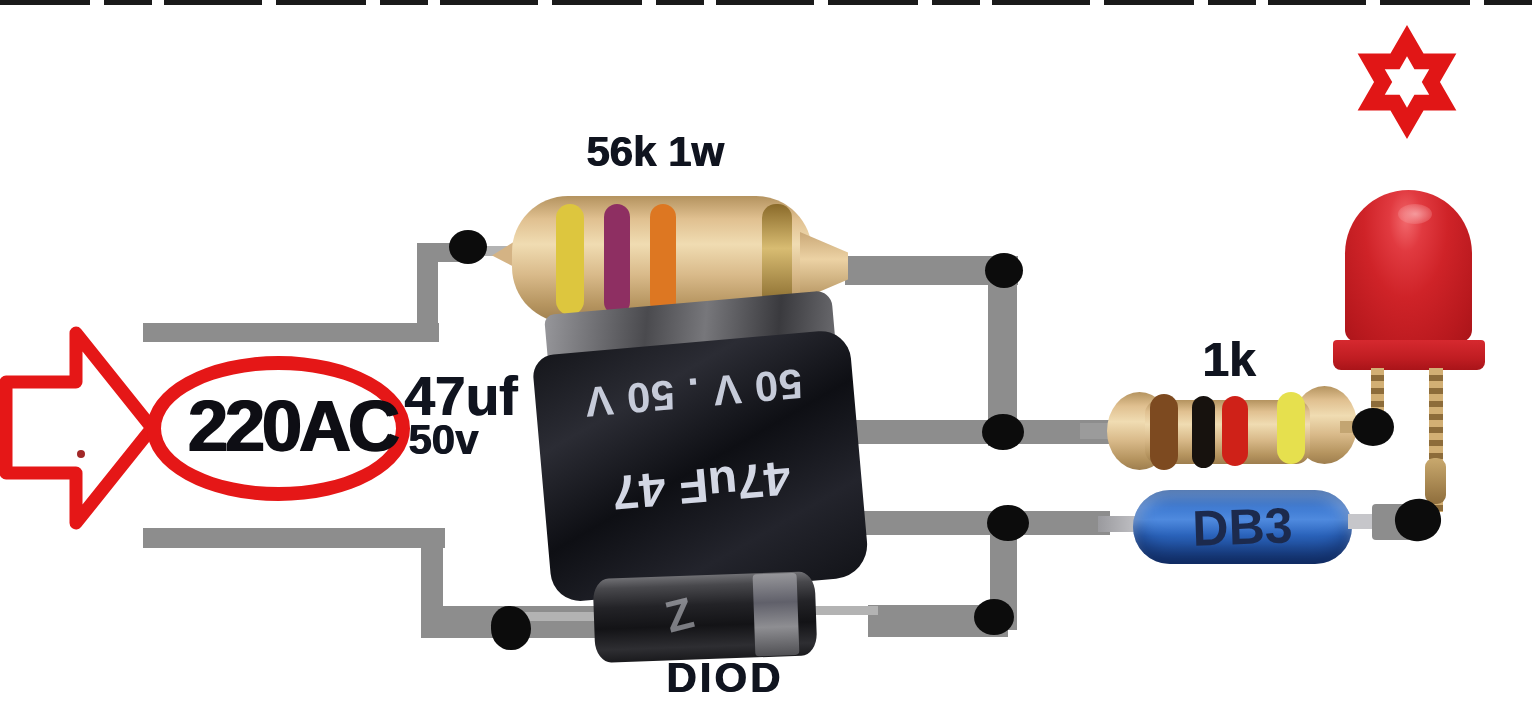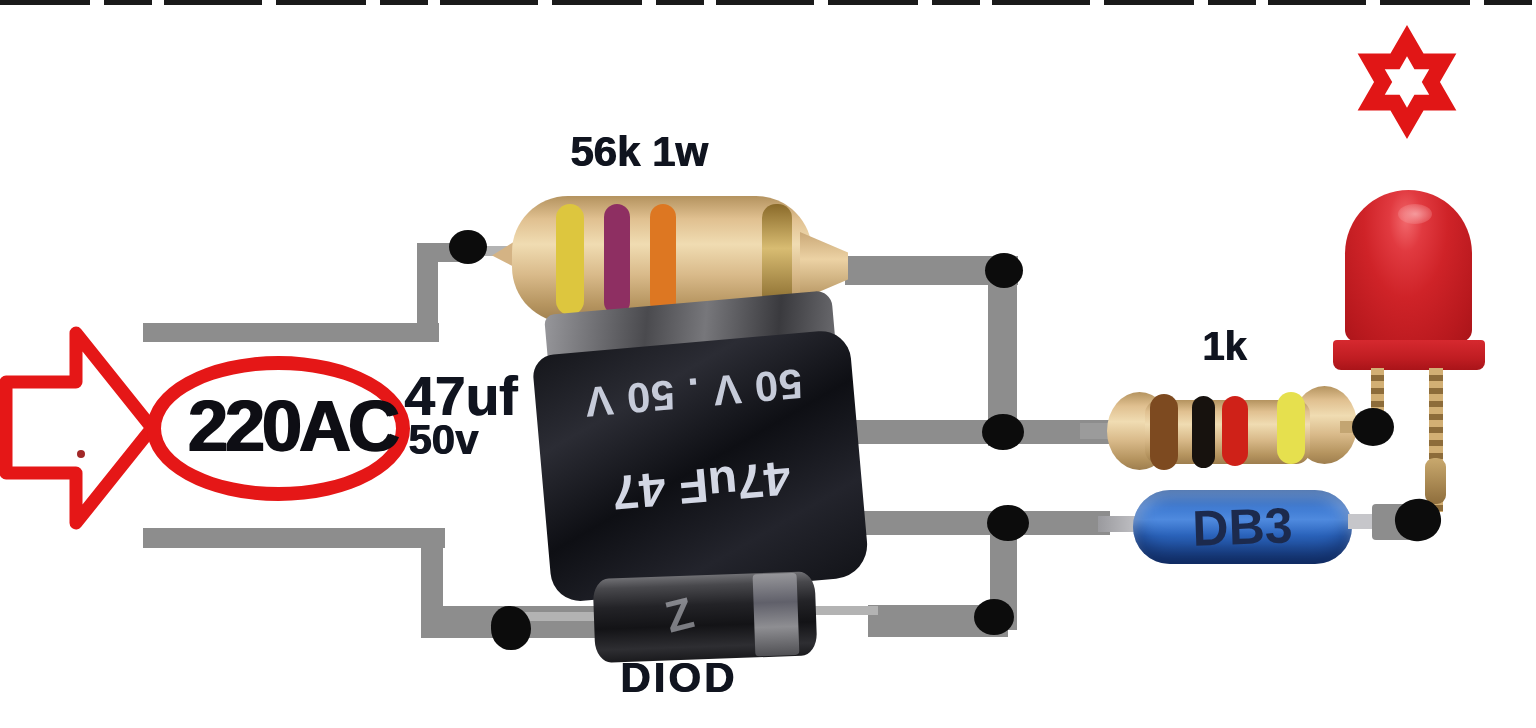--- a/index.html
+++ b/index.html
@@ -123,25 +123,25 @@
     <div class="abs" style="left:95px;top:272px;width:21px;height:46px;border-radius:9px;
          background:linear-gradient(180deg,#c9a96e,#8f6e3c);"></div>
   </div>
 
   <svg class="abs" style="left:1350px;top:22px;" width="114" height="120" viewBox="0 0 100 104">
     <path fill-rule="evenodd" fill="#e11616" d="
       M50,2 L64.5,27 L93.3,27 L78.9,52 L93.3,77 L64.5,77 L50,102 L35.5,77 L6.7,77 L21.1,52 L6.7,27 L35.5,27 Z
       M50,29.5 L56.5,40.8 L69.5,40.8 L63,52 L69.5,63.2 L56.5,63.2 L50,74.5 L43.5,63.2 L30.5,63.2 L37,52 L30.5,40.8 L43.5,40.8 Z"></path>
   </svg>
 
-  <div class="lbl" style="left:570px;top:128px;font-size:42px;">56k 1w</div>
+  <div class="lbl" style="left:586px;top:128px;font-size:42px;">56k 1w</div>
   <div class="lbl" style="left:404px;top:364px;font-size:55px;">47uf</div>
   <div class="lbl" style="left:408px;top:416px;font-size:42px;">50v</div>
-  <div class="lbl" style="left:620px;top:654px;font-size:42px;letter-spacing:3px;">DIOD</div>
-  <div class="lbl" style="left:1202px;top:324px;font-size:40px;">1k</div>
+  <div class="lbl" style="left:666px;top:654px;font-size:42px;letter-spacing:3px;">DIOD</div>
+  <div class="lbl" style="left:1202px;top:332px;font-size:48px;">1k</div>
 
   <div class="dot" style="left:449px;top:230px;width:38px;height:34px;"></div>
   <div class="dot" style="left:985px;top:253px;width:38px;height:35px;"></div>
   <div class="dot" style="left:982px;top:414px;width:42px;height:36px;"></div>
   <div class="dot" style="left:987px;top:505px;width:42px;height:36px;"></div>
   <div class="dot" style="left:974px;top:599px;width:40px;height:36px;"></div>
   <div class="dot" style="left:491px;top:606px;width:40px;height:44px;border-radius:46% 54% 50% 50%;"></div>
   <div class="dot" style="left:1352px;top:408px;width:42px;height:38px;"></div>
   <div class="dot" style="left:1395px;top:499px;width:46px;height:42px;border-radius:48%;transform:rotate(-8deg);"></div>
 

